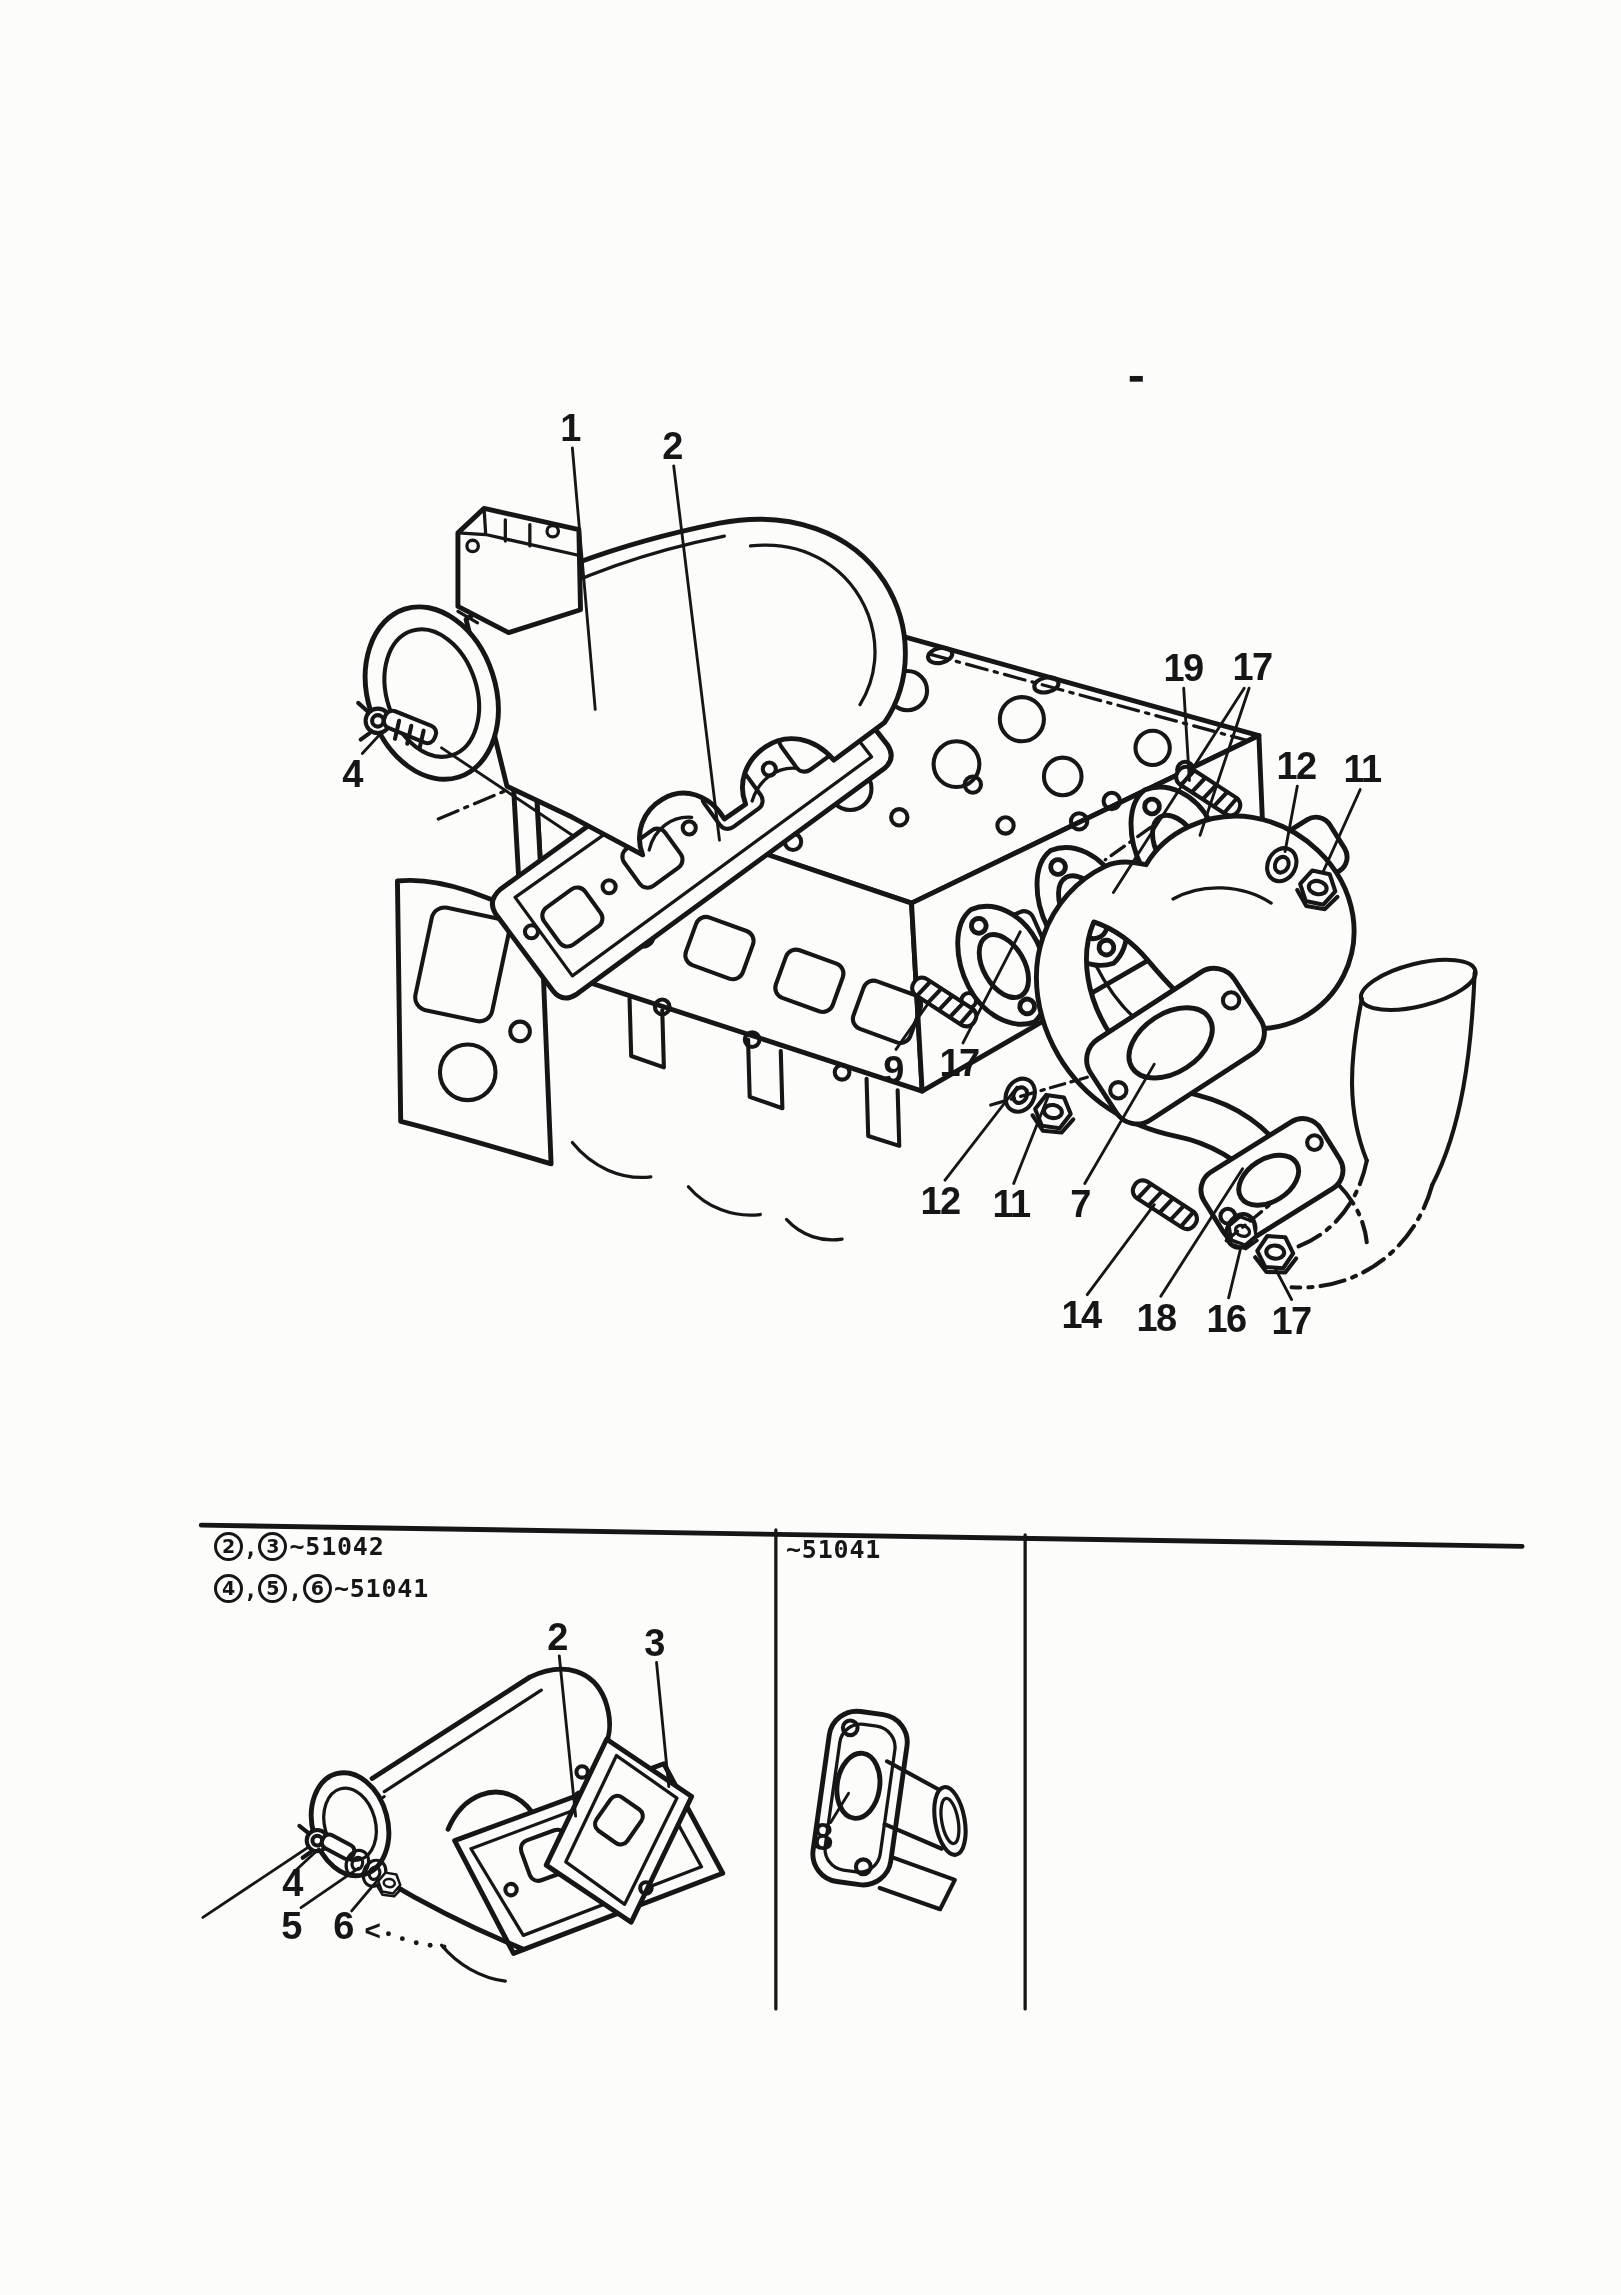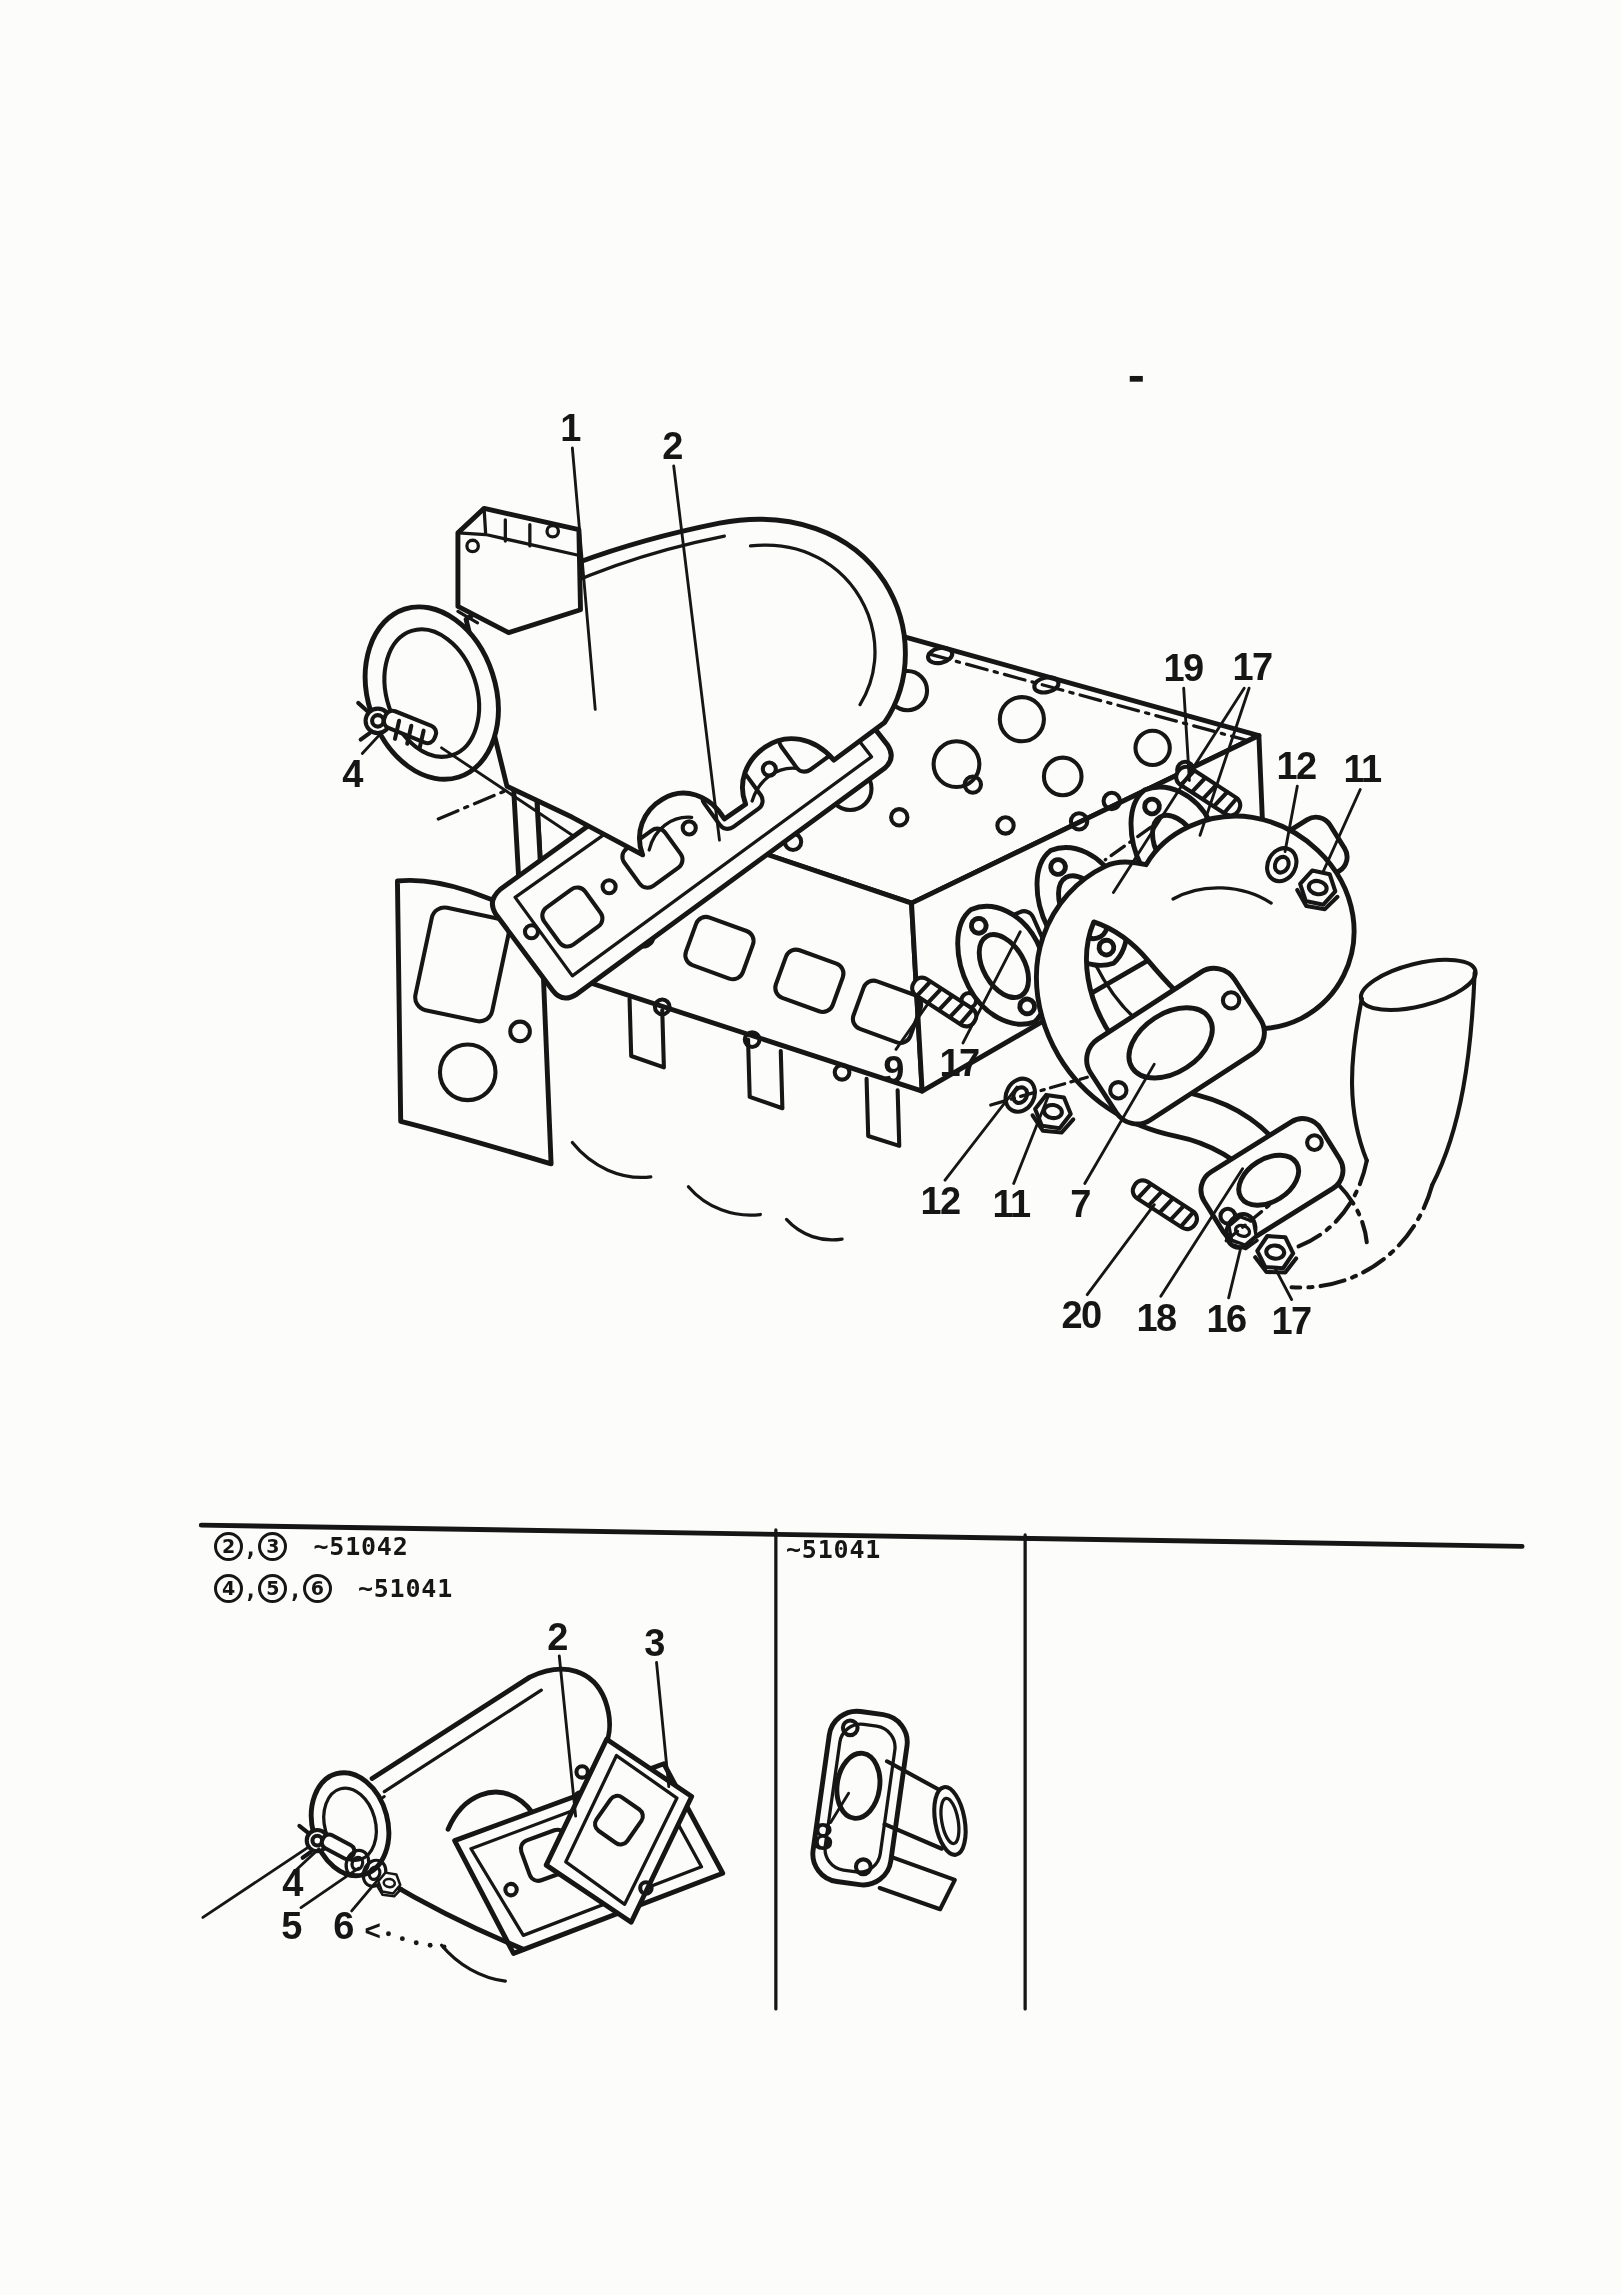--- a/index.html
+++ b/index.html
@@ -21,21 +21,21 @@
     color:var(--ink); white-space:nowrap;
   }
   .cd{
     width:29px; height:29px; border:3.3px solid var(--ink); border-radius:50%;
     display:inline-flex; align-items:center; justify-content:center;
     font:800 19px/1 "DejaVu Sans", sans-serif; box-sizing:border-box;
   }
   .sep{ font:800 23px/1 "DejaVu Sans Mono", monospace; margin:4.9px 0.8px 0 0.8px; }
   .serial{
     font:800 25px/1 "DejaVu Sans Mono", monospace; letter-spacing:0.8px;
-    margin-left:26px; color:var(--ink);
+    margin-left:2px; color:var(--ink);
   }
   .serial-abs{ position:absolute; font:800 25px/1 "DejaVu Sans Mono", monospace;
     letter-spacing:0.8px; color:var(--ink); }
 </style>
 </head>
 <body>
 
 <div id="page">
 
 <svg id="art" width="1622" height="2295" viewBox="0 0 1984 2808" stroke="#161616" fill="none" stroke-linecap="round" stroke-linejoin="round">
@@ -368,21 +368,21 @@
   <div class="co" style="left:352px;top:774px">4</div>
   <div class="co" style="left:1183px;top:668px">19</div>
   <div class="co" style="left:1252px;top:667px">17</div>
   <div class="co" style="left:1296px;top:766px">12</div>
   <div class="co" style="left:1362px;top:769px">11</div>
   <div class="co" style="left:893px;top:1070px">9</div>
   <div class="co" style="left:959px;top:1063px">17</div>
   <div class="co" style="left:940px;top:1201px">12</div>
   <div class="co" style="left:1011px;top:1204px">11</div>
   <div class="co" style="left:1080px;top:1204px">7</div>
-  <div class="co" style="left:1081px;top:1315px">20</div>
+  <div class="co" style="left:1081px;top:1315px">14</div>
   <div class="co" style="left:1156px;top:1318px">18</div>
   <div class="co" style="left:1226px;top:1319px">16</div>
   <div class="co" style="left:1291px;top:1321px">17</div>
 
   <div class="co" style="left:557px;top:1637px">2</div>
   <div class="co" style="left:654px;top:1643px">3</div>
   <div class="co" style="left:292px;top:1883px">4</div>
   <div class="co" style="left:291px;top:1926px">5</div>
   <div class="co" style="left:343px;top:1926px">6</div>
   <div class="co small" style="left:372px;top:1931px">&lt;</div>

